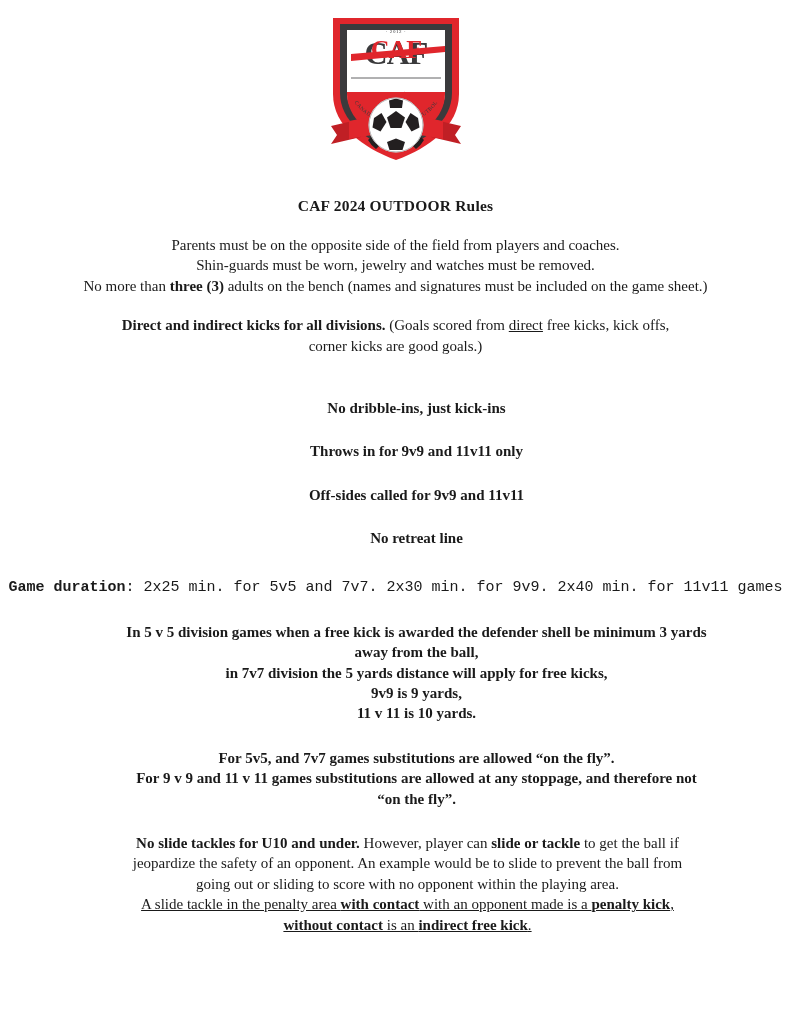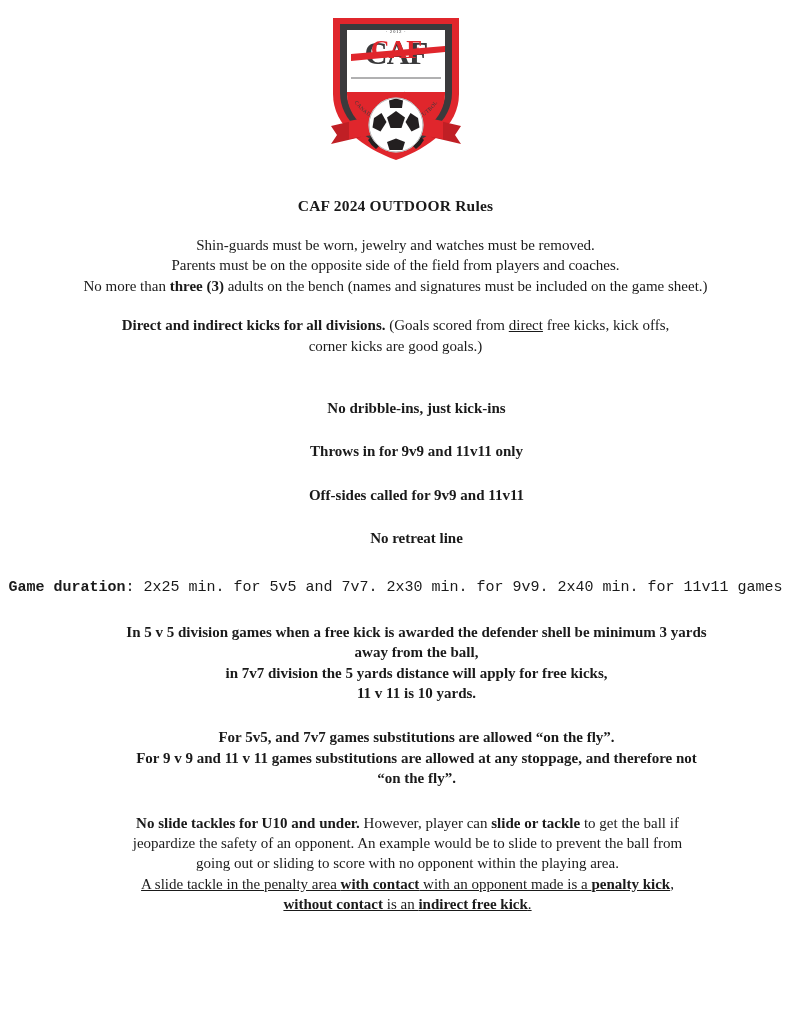--- a/index.html
+++ b/index.html
@@ -130,22 +130,22 @@
           <path d="M100 129 a27 27 0 0 1 -8 9 l3 3 a27 27 0 0 0 8-9 Z" fill="#231f20"></path>
           <circle cx="75" cy="117" r="27" fill="none" stroke="#bdbdbd" stroke-width="1"></circle>
         </g>
       </svg>
     </div>
   </div>
 
   <div class="doc-title">CAF 2024 OUTDOOR Rules</div>
 
   <div class="block b-intro">
+    <span class="line">Parents must be on the opposite side of the field from players and coaches.</span>
     <span class="line">Shin-guards must be worn, jewelry and watches must be removed.</span>
-    <span class="line">Parents must be on the opposite side of the field from players and coaches.</span>
     <span class="line"><span>No more than </span><span class="bold">three (3)</span><span> adults on the bench (names and signatures must be included on the game sheet.)</span></span>
   </div>
 
   <div class="block b-kicks">
     <span class="line"><span class="bold">Direct and indirect kicks for all divisions.</span><span> (Goals scored from </span><span class="u">direct</span><span> free kicks, kick offs,</span></span>
     <span class="line">corner kicks are good goals.)</span>
   </div>
 
   <div class="block all-bold b-dribble">No dribble-ins, just kick-ins</div>
   <div class="block all-bold b-throws">Throws in for 9v9 and 11v11 only</div>
@@ -153,20 +153,21 @@
   <div class="block all-bold b-retreat">No retreat line</div>
 
   <div class="block b-duration">
     <span class="bold">Game duration</span><span>: 2x25 min. for 5v5 and 7v7. 2x30 min. for 9v9.  2x40 min. for 11v11 games</span>
   </div>
 
   <div class="block all-bold b-freekick">
     <span class="line">In 5 v 5 division games when a free kick is awarded the defender shell be minimum 3 yards</span>
     <span class="line">away from the ball,</span>
     <span class="line">in 7v7 division the 5 yards distance will apply for free kicks,</span>
+    <span class="line">9v9 is 9 yards,</span>
     <span class="line">11 v 11 is 10 yards.</span>
   </div>
 
   <div class="block all-bold b-subs">
     <span class="line">For 5v5, and 7v7 games substitutions are allowed “on the fly”.</span>
     <span class="line"><span>For 9 v 9 and 11 v 11 games substitutions are allowed at </span><span class="bold">any stoppage, and therefore not</span></span>
     <span class="line">“on the fly”.</span>
   </div>
 
   <div class="block b-slide">

